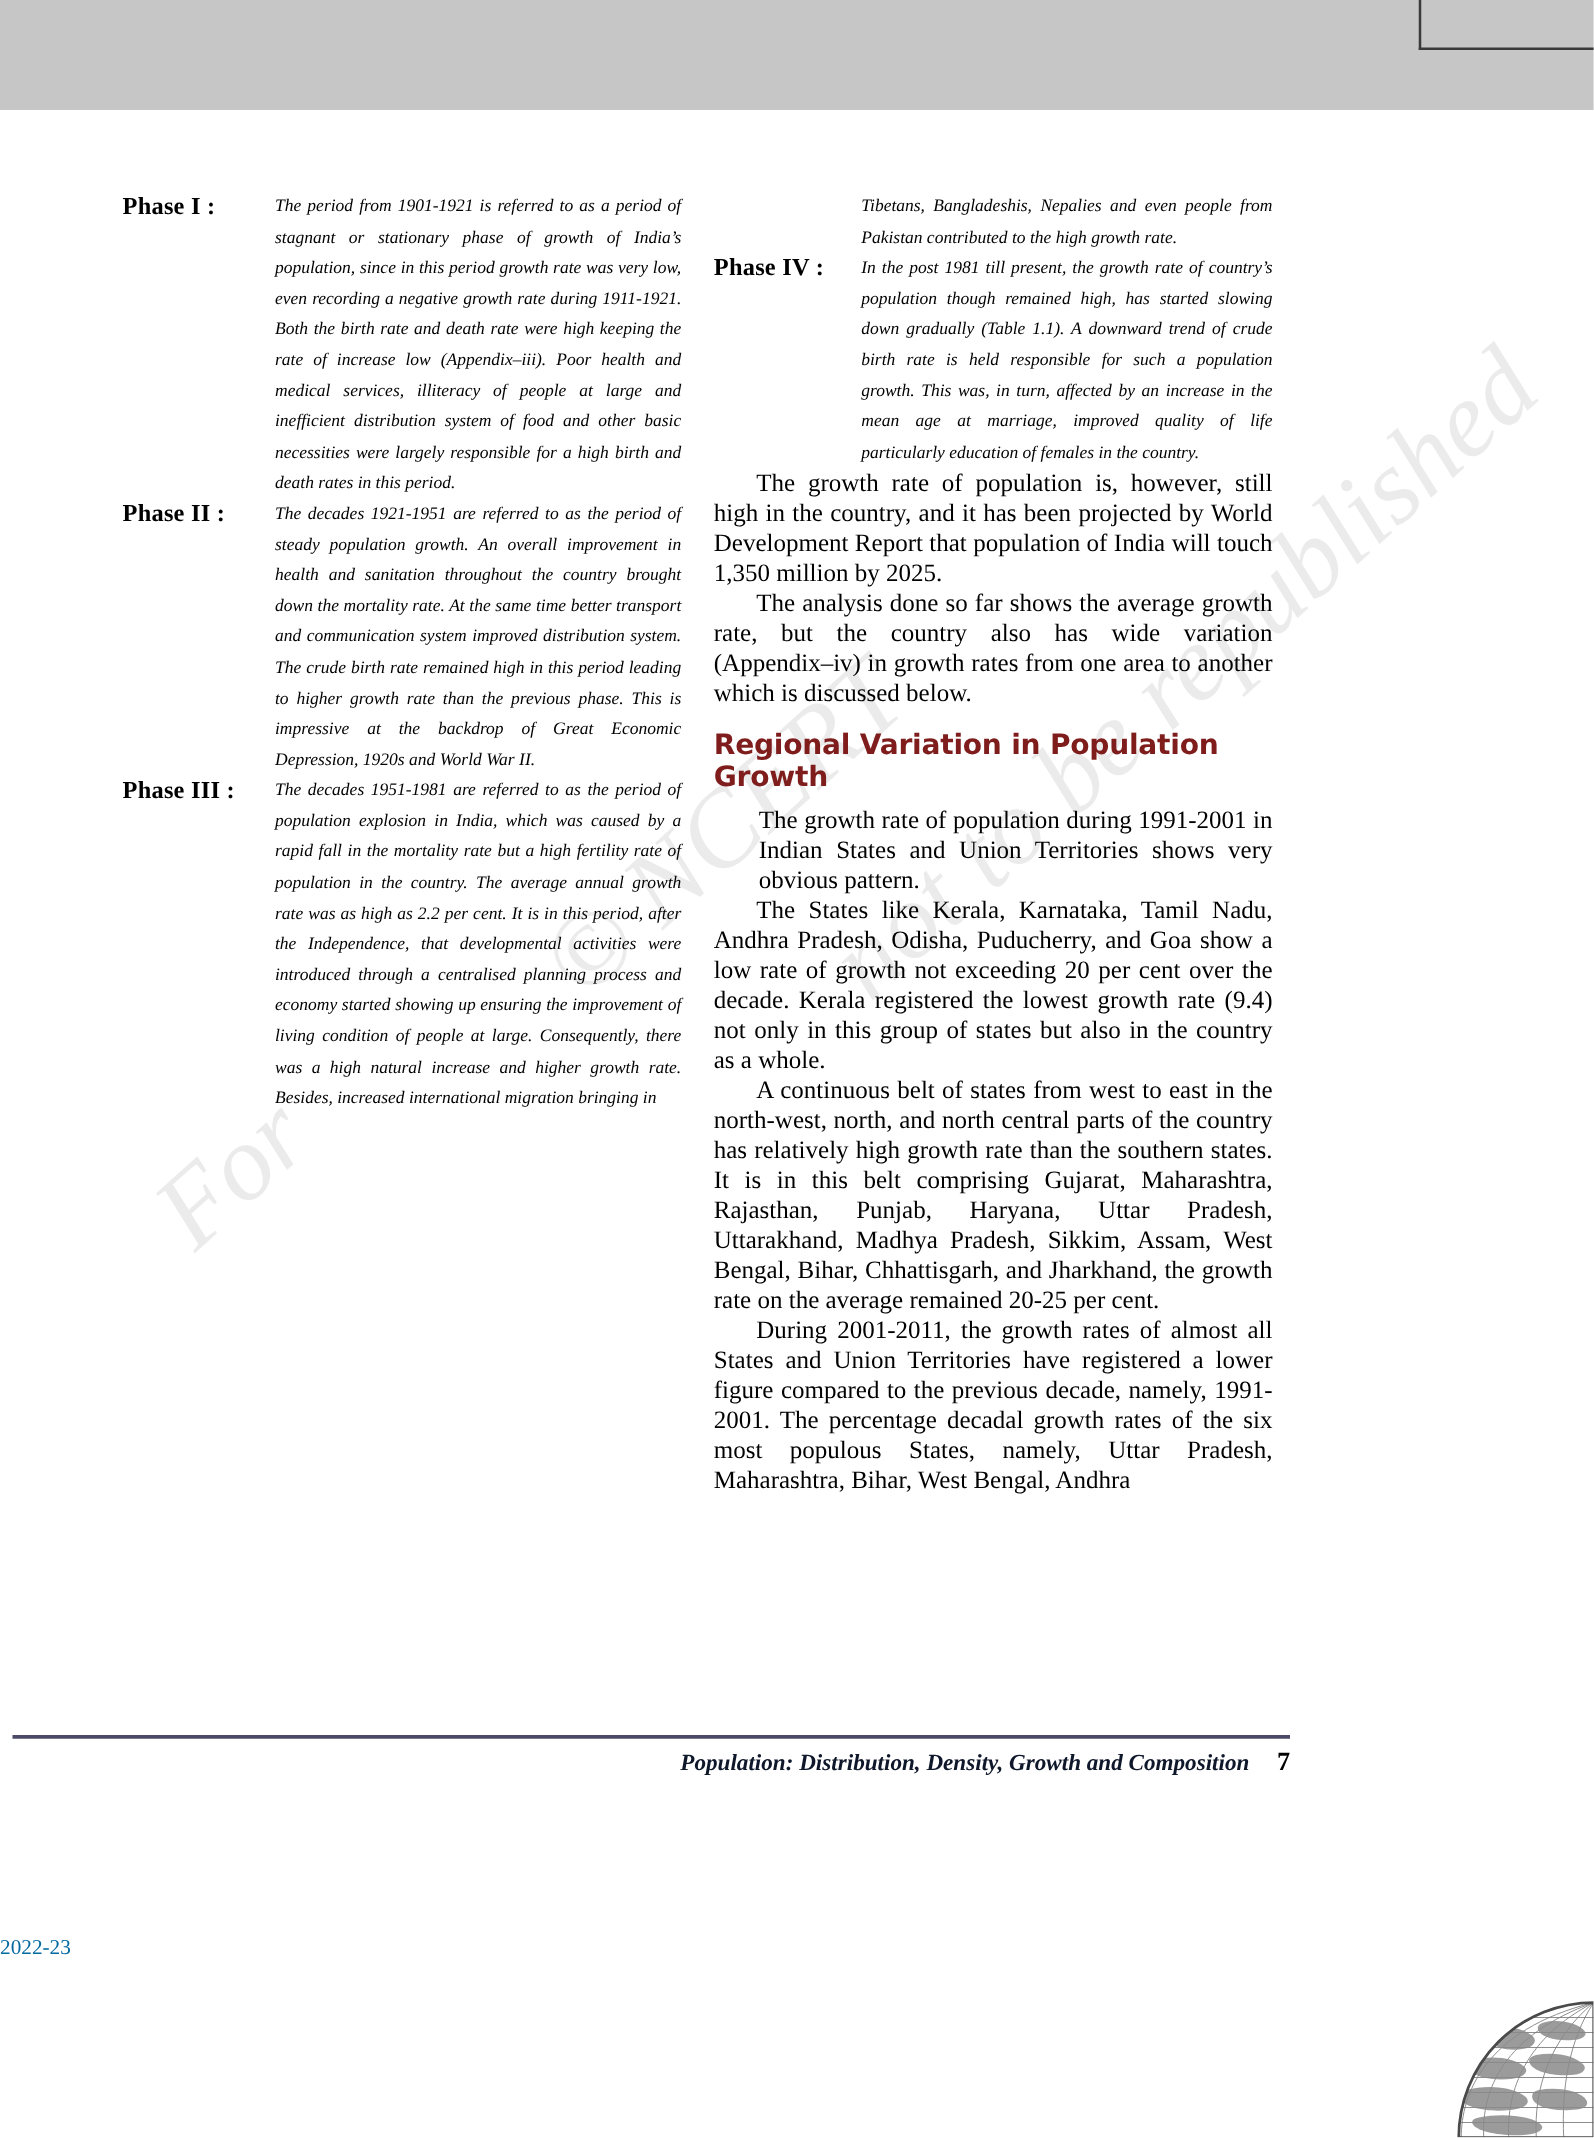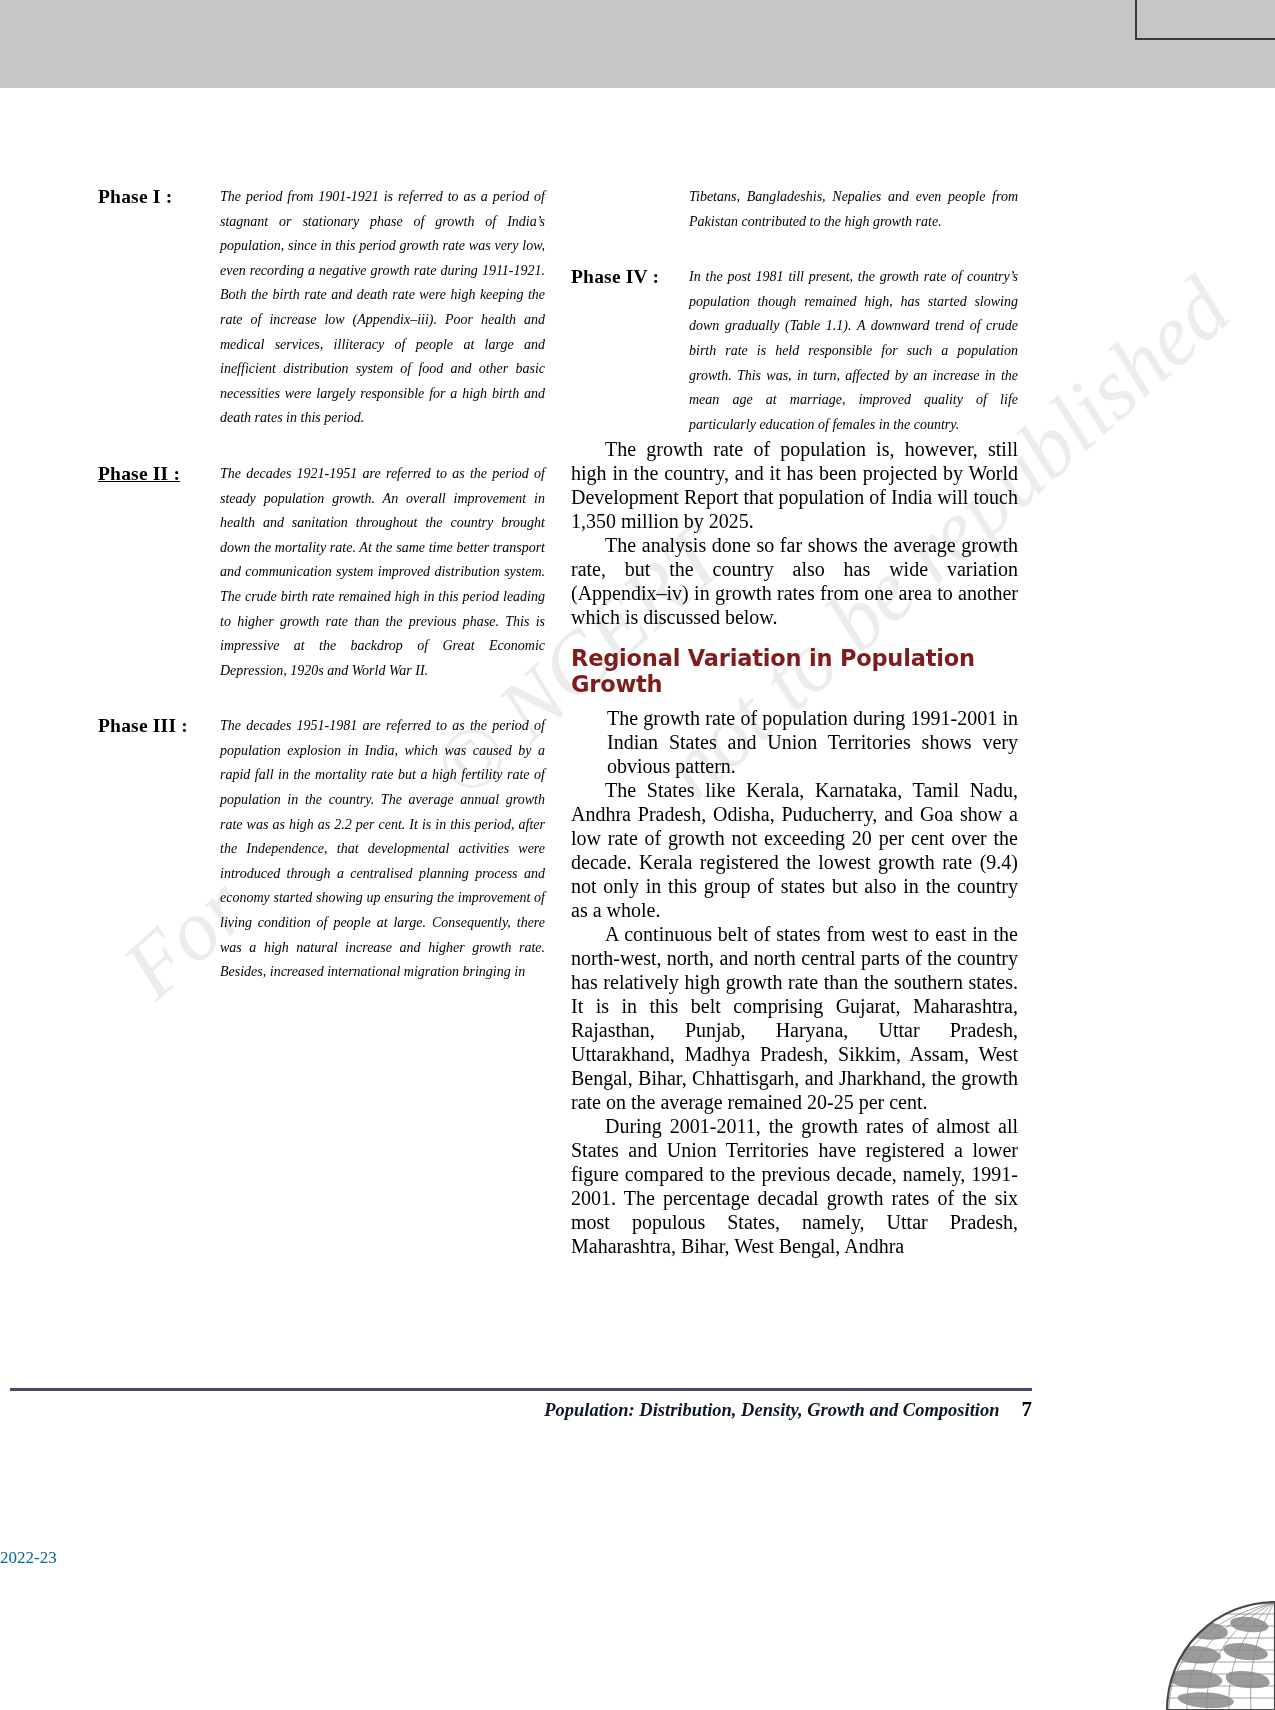--- a/index.html
+++ b/index.html
@@ -66,32 +66,31 @@
   .col {
     width: 447px;
     position: relative;
     z-index: 2;
   }
 
   
   .phase {
     display: flex;
     align-items: flex-start;
-    margin-top: 31px;
   }
   .phase-label {
     font-weight: bold;
     font-size: 19.5px;
     line-height: 24.6px;
     white-space: nowrap;
     flex: 0 0 auto;
     letter-spacing: 0.2px;
   }
   .phase-label.w1 { width: 122px; }
-  .phase-label.w2 { width: 122px; text-decoration: underline; }
+  .phase-label.w2 { width: 122px; }
   .phase-label.w3 { width: 122px; }
   .phase-label.w4 { width: 118px; }
 
   .phase-body {
     flex: 1 1 auto;
     font-size: 14px;
     line-height: 24.6px;
     text-align: justify;
     text-align-last: left;
     hyphens: none;

